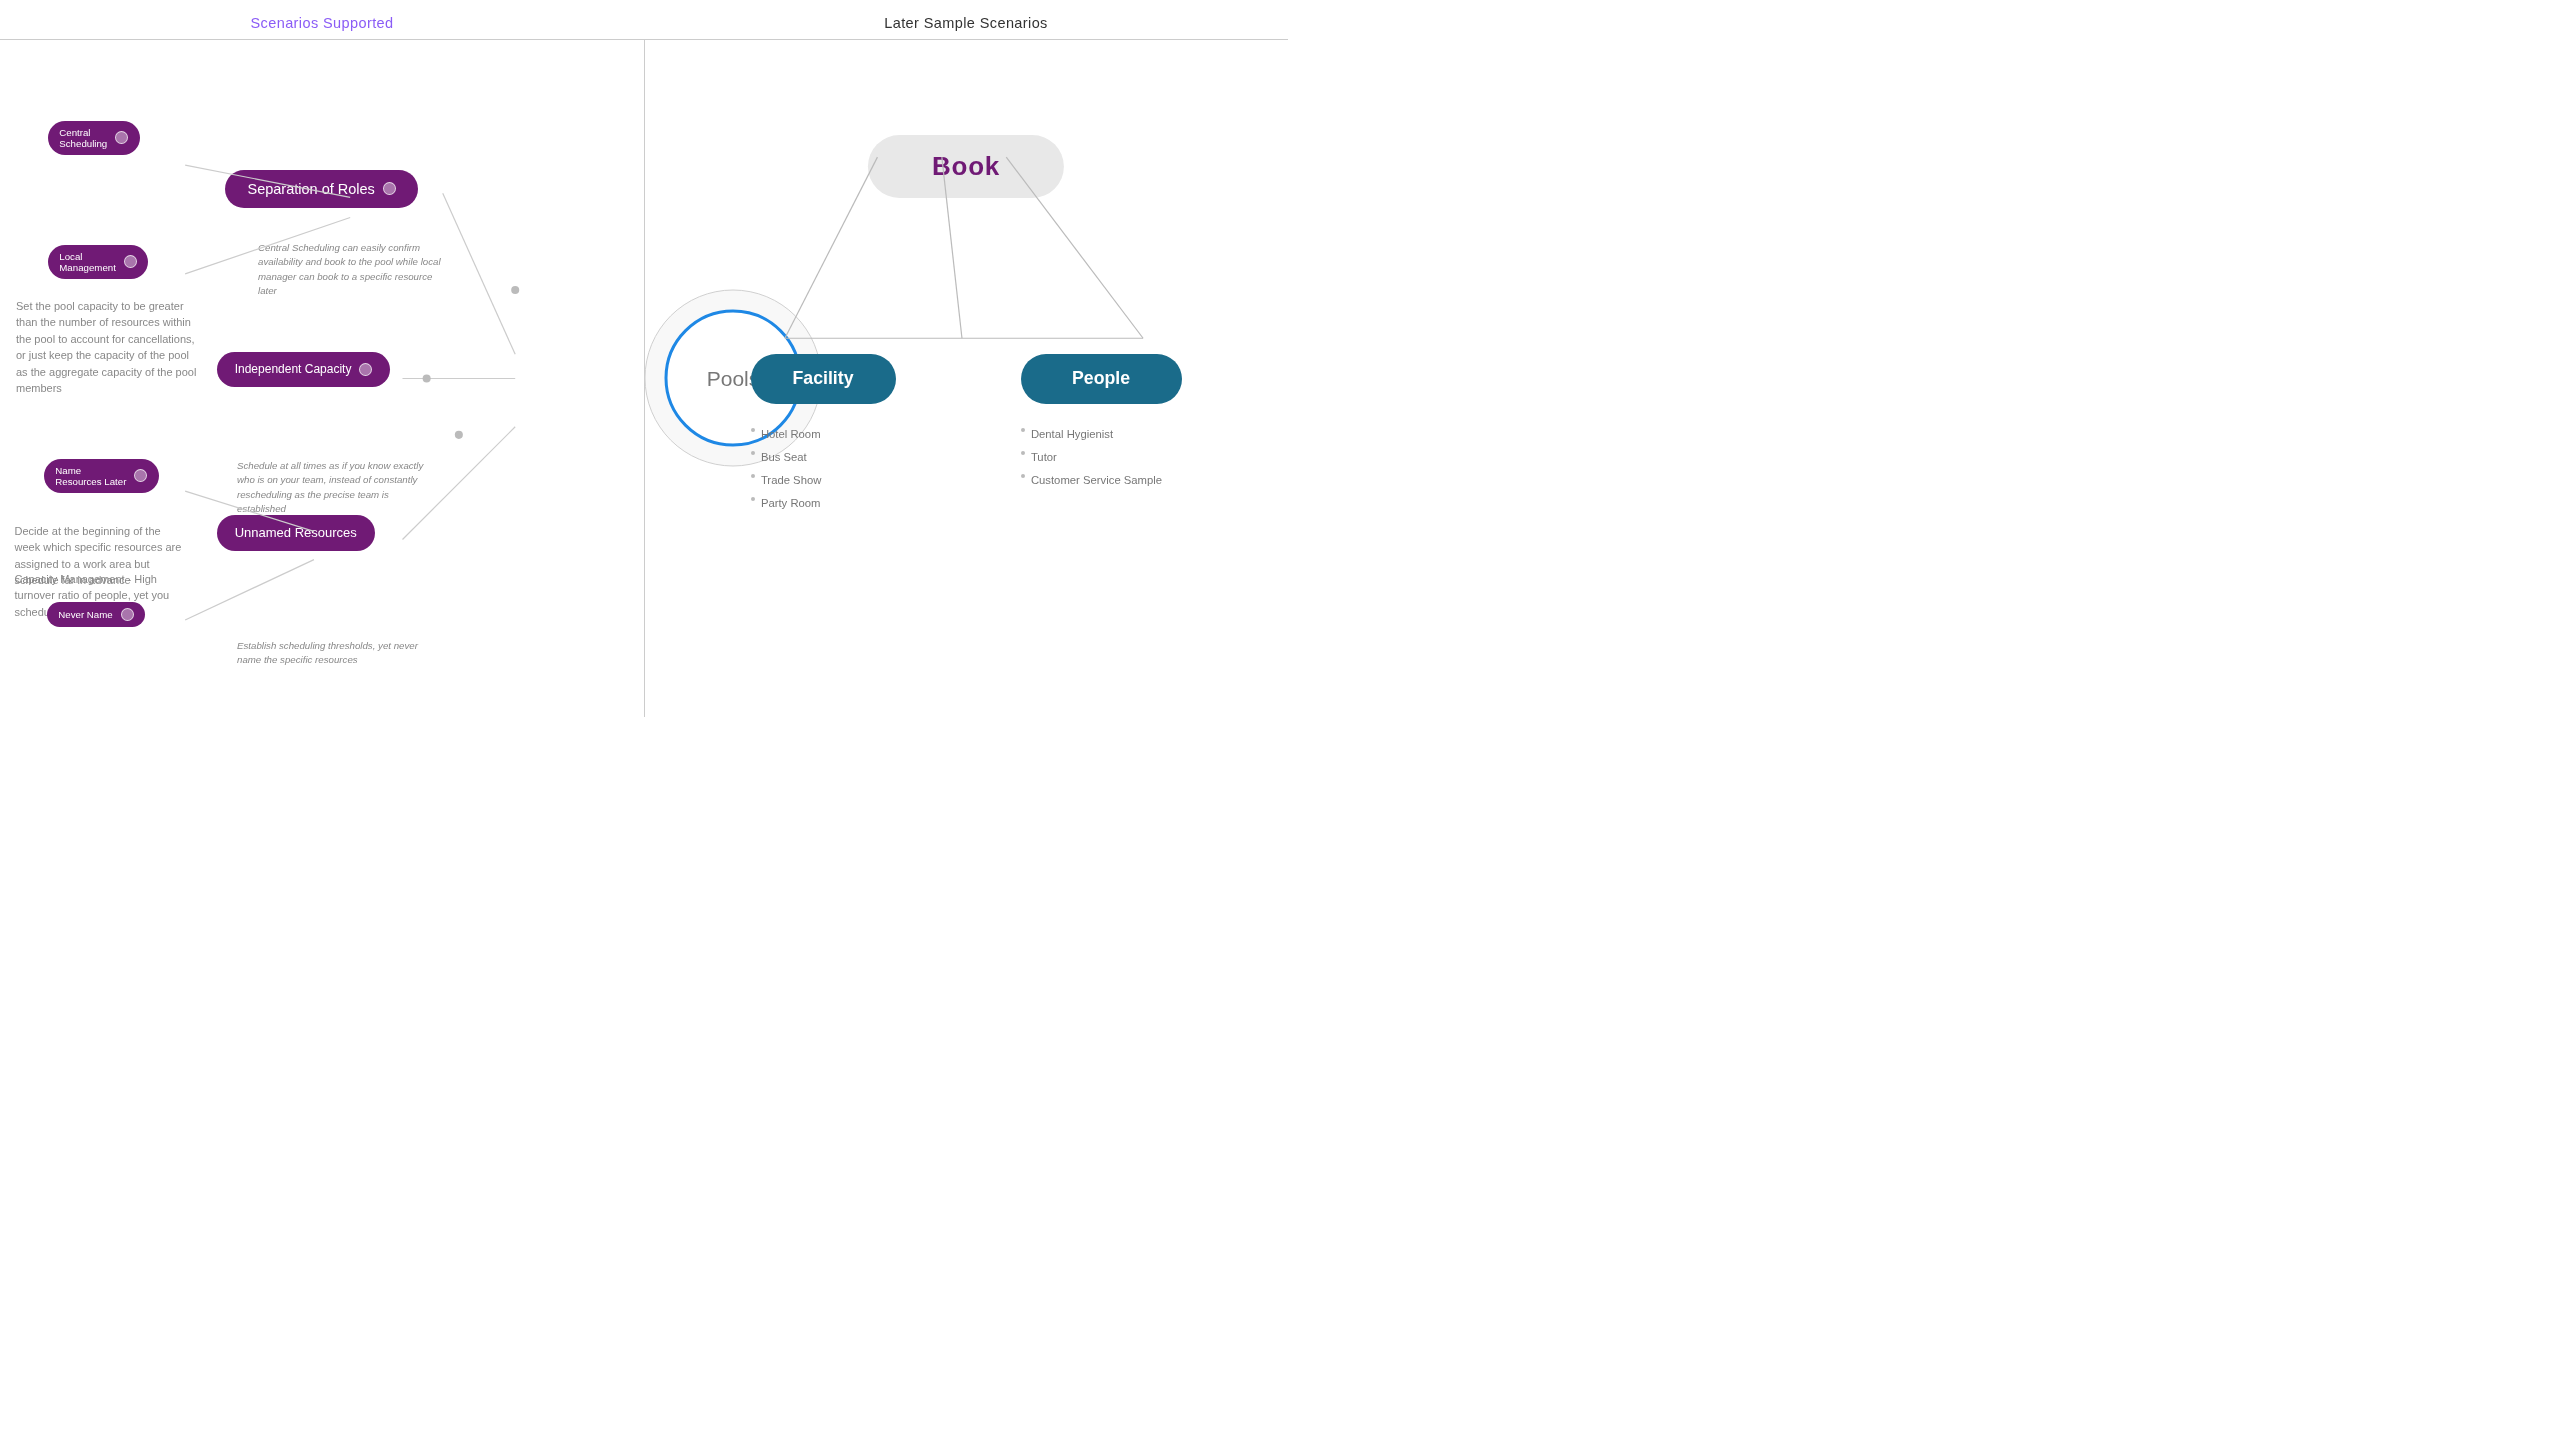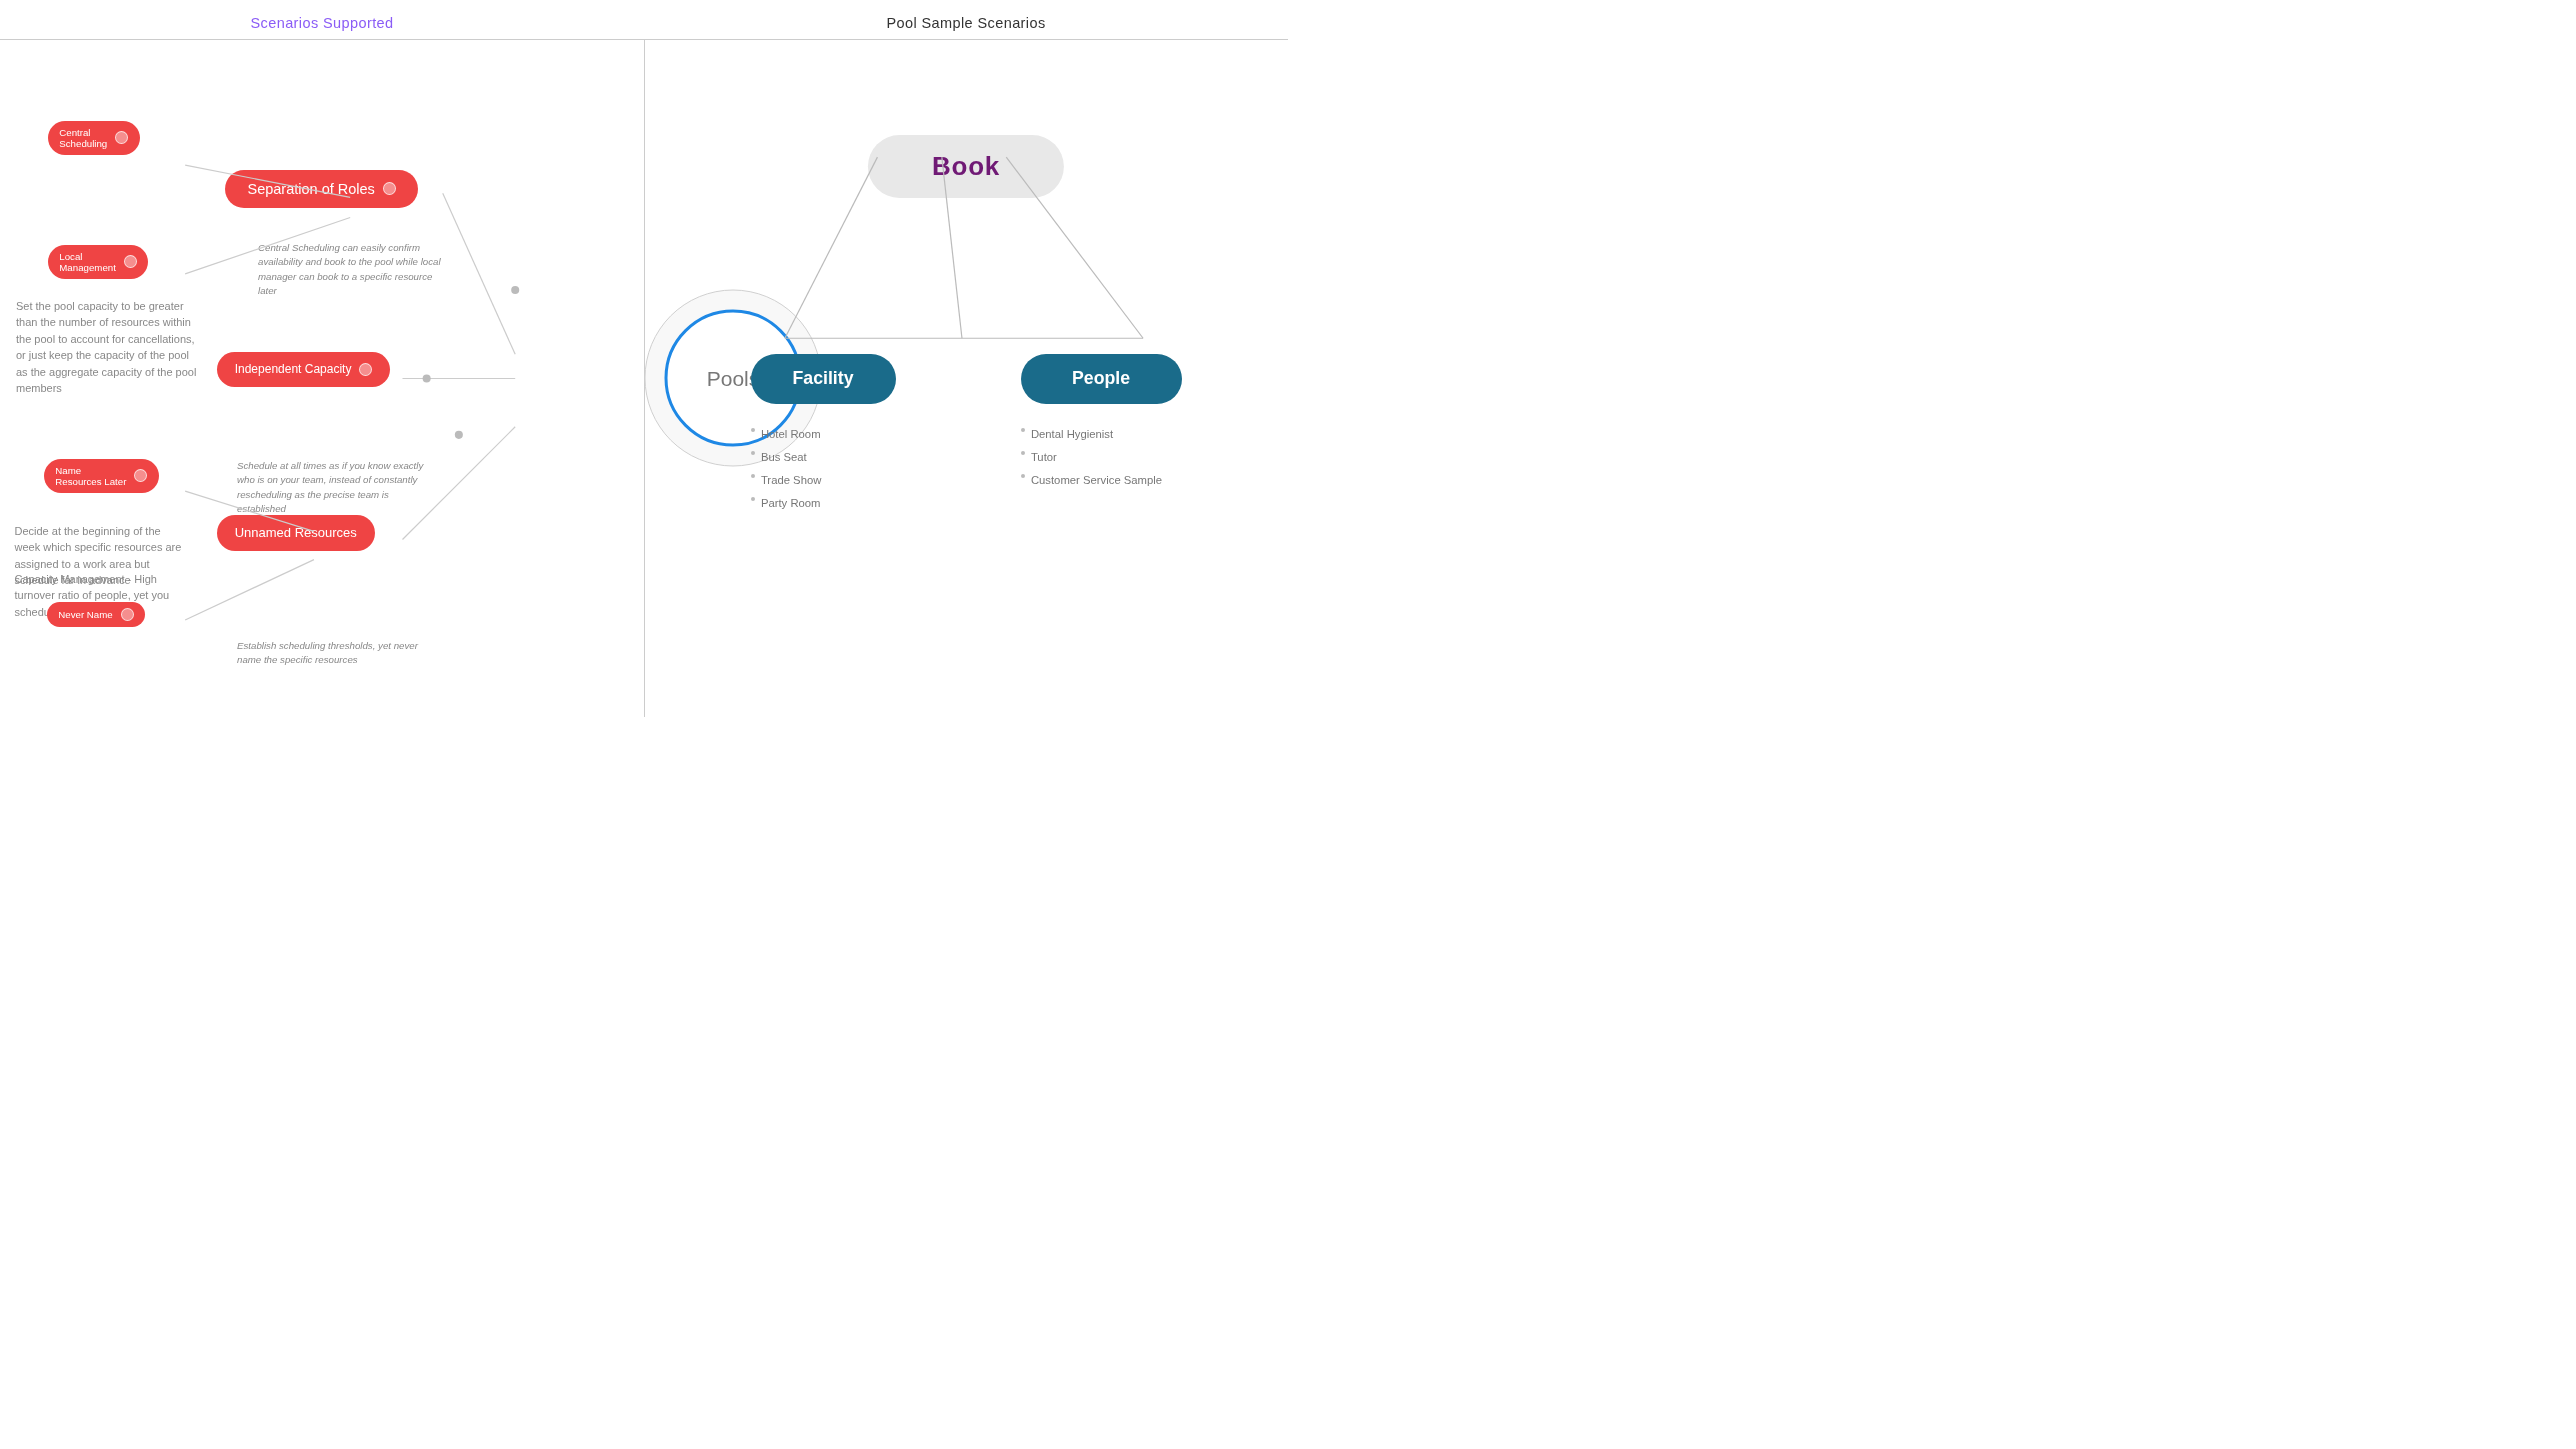--- a/index.html
+++ b/index.html
@@ -95,21 +95,21 @@
     }
     .pools-label {
       font-size: 21px;
       color: #777;
       font-weight: 300;
     }
 
     
     .pill {
       border-radius: 40px;
-      background: #ef4444;
+      background: #701a75;
       color: #fff;
       font-size: 11.3px;
       font-weight: 500;
       padding: 8px 16px;
       display: inline-flex;
       align-items: center;
       gap: 8px;
       cursor: pointer;
       white-space: nowrap;
     }
@@ -198,21 +198,21 @@
       border-radius: 50%;
       background: #bbb;
       flex-shrink: 0;
     }
   </style>
 </head>
 <body>
 
 <div class="header">
   <div class="header-left">Scenarios Supported</div>
-  <div class="header-right">Pool Sample Scenarios</div>
+  <div class="header-right">Later Sample Scenarios</div>
 </div>
 
 <div class="main">
   <div class="divider"></div>
 
   <div class="left-panel">
 
     <svg class="lines-svg" viewBox="0 0 800 840">
 
       <line x1="550" y1="190" x2="640" y2="390" stroke="#ccc" stroke-width="1.5"></line>

